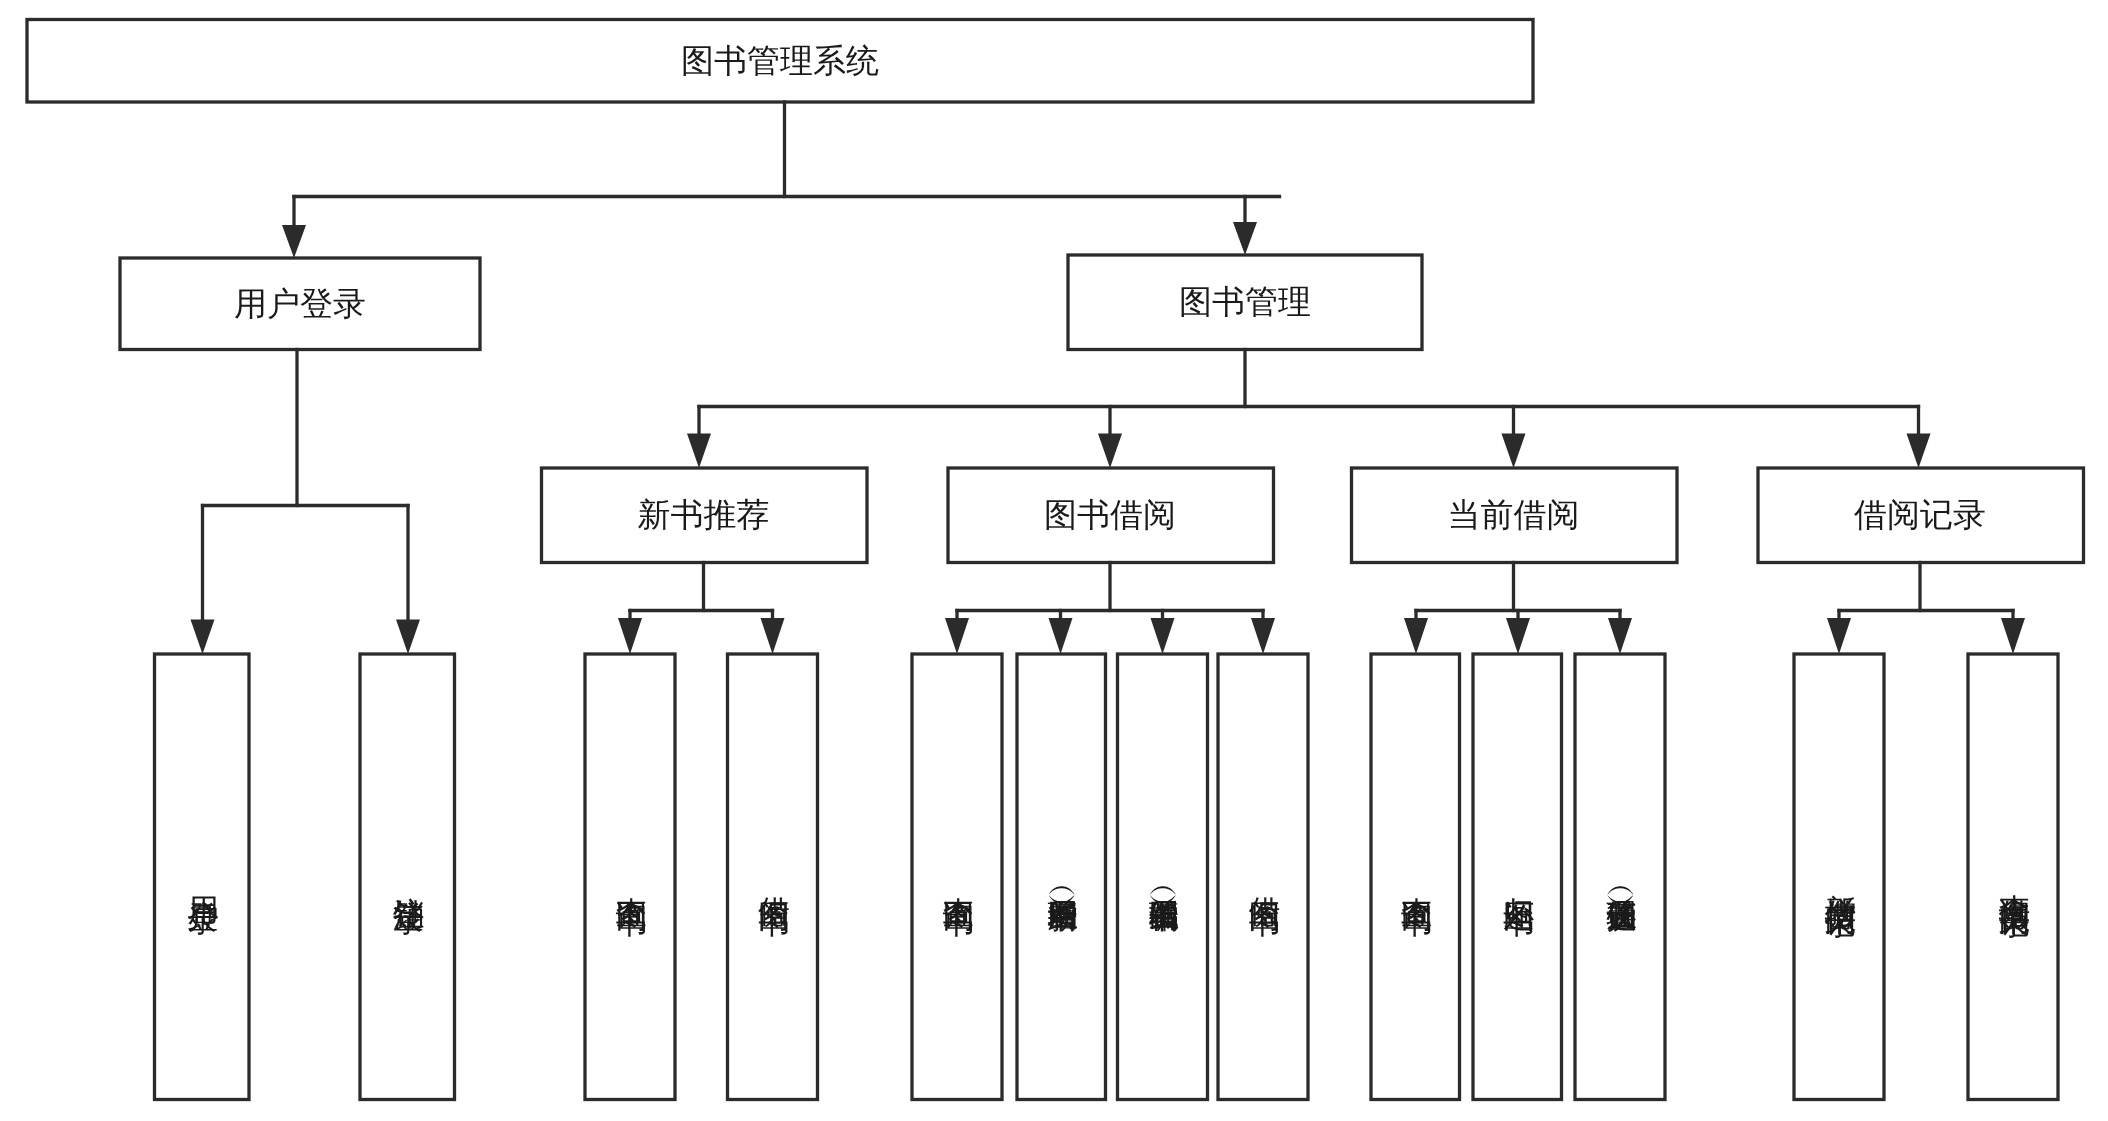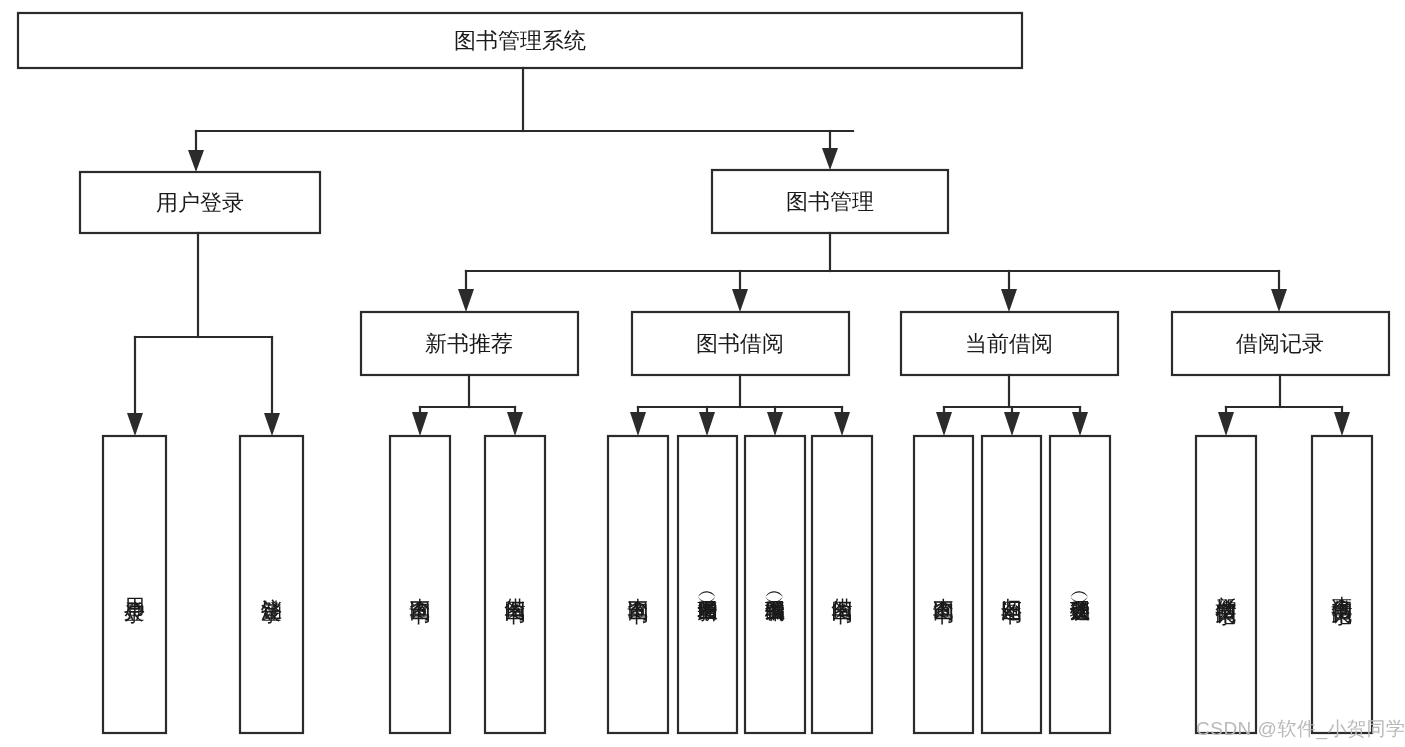--- a/index.html
+++ b/index.html
@@ -247,14 +247,13 @@
         <span class="node-label-v" style="font-size: 20px; letter-spacing: 0px;">确认归还（管理员）</span>
       </div>
       <div class="leaf-label-wrap" style="left: 1196px; top: 436px; width: 60px; height: 297px;">
         <span class="node-label-v">新增借阅记录</span>
       </div>
       <div class="leaf-label-wrap" style="left: 1312px; top: 436px; width: 60px; height: 297px;">
         <span class="node-label-v">查询借阅记录</span>
       </div>
     </div>
 
-  <div class="watermark" style="left:1196px; top:716px;">CSDN @软件_小贺同学</div>
 </div>
 
 </body></html>

